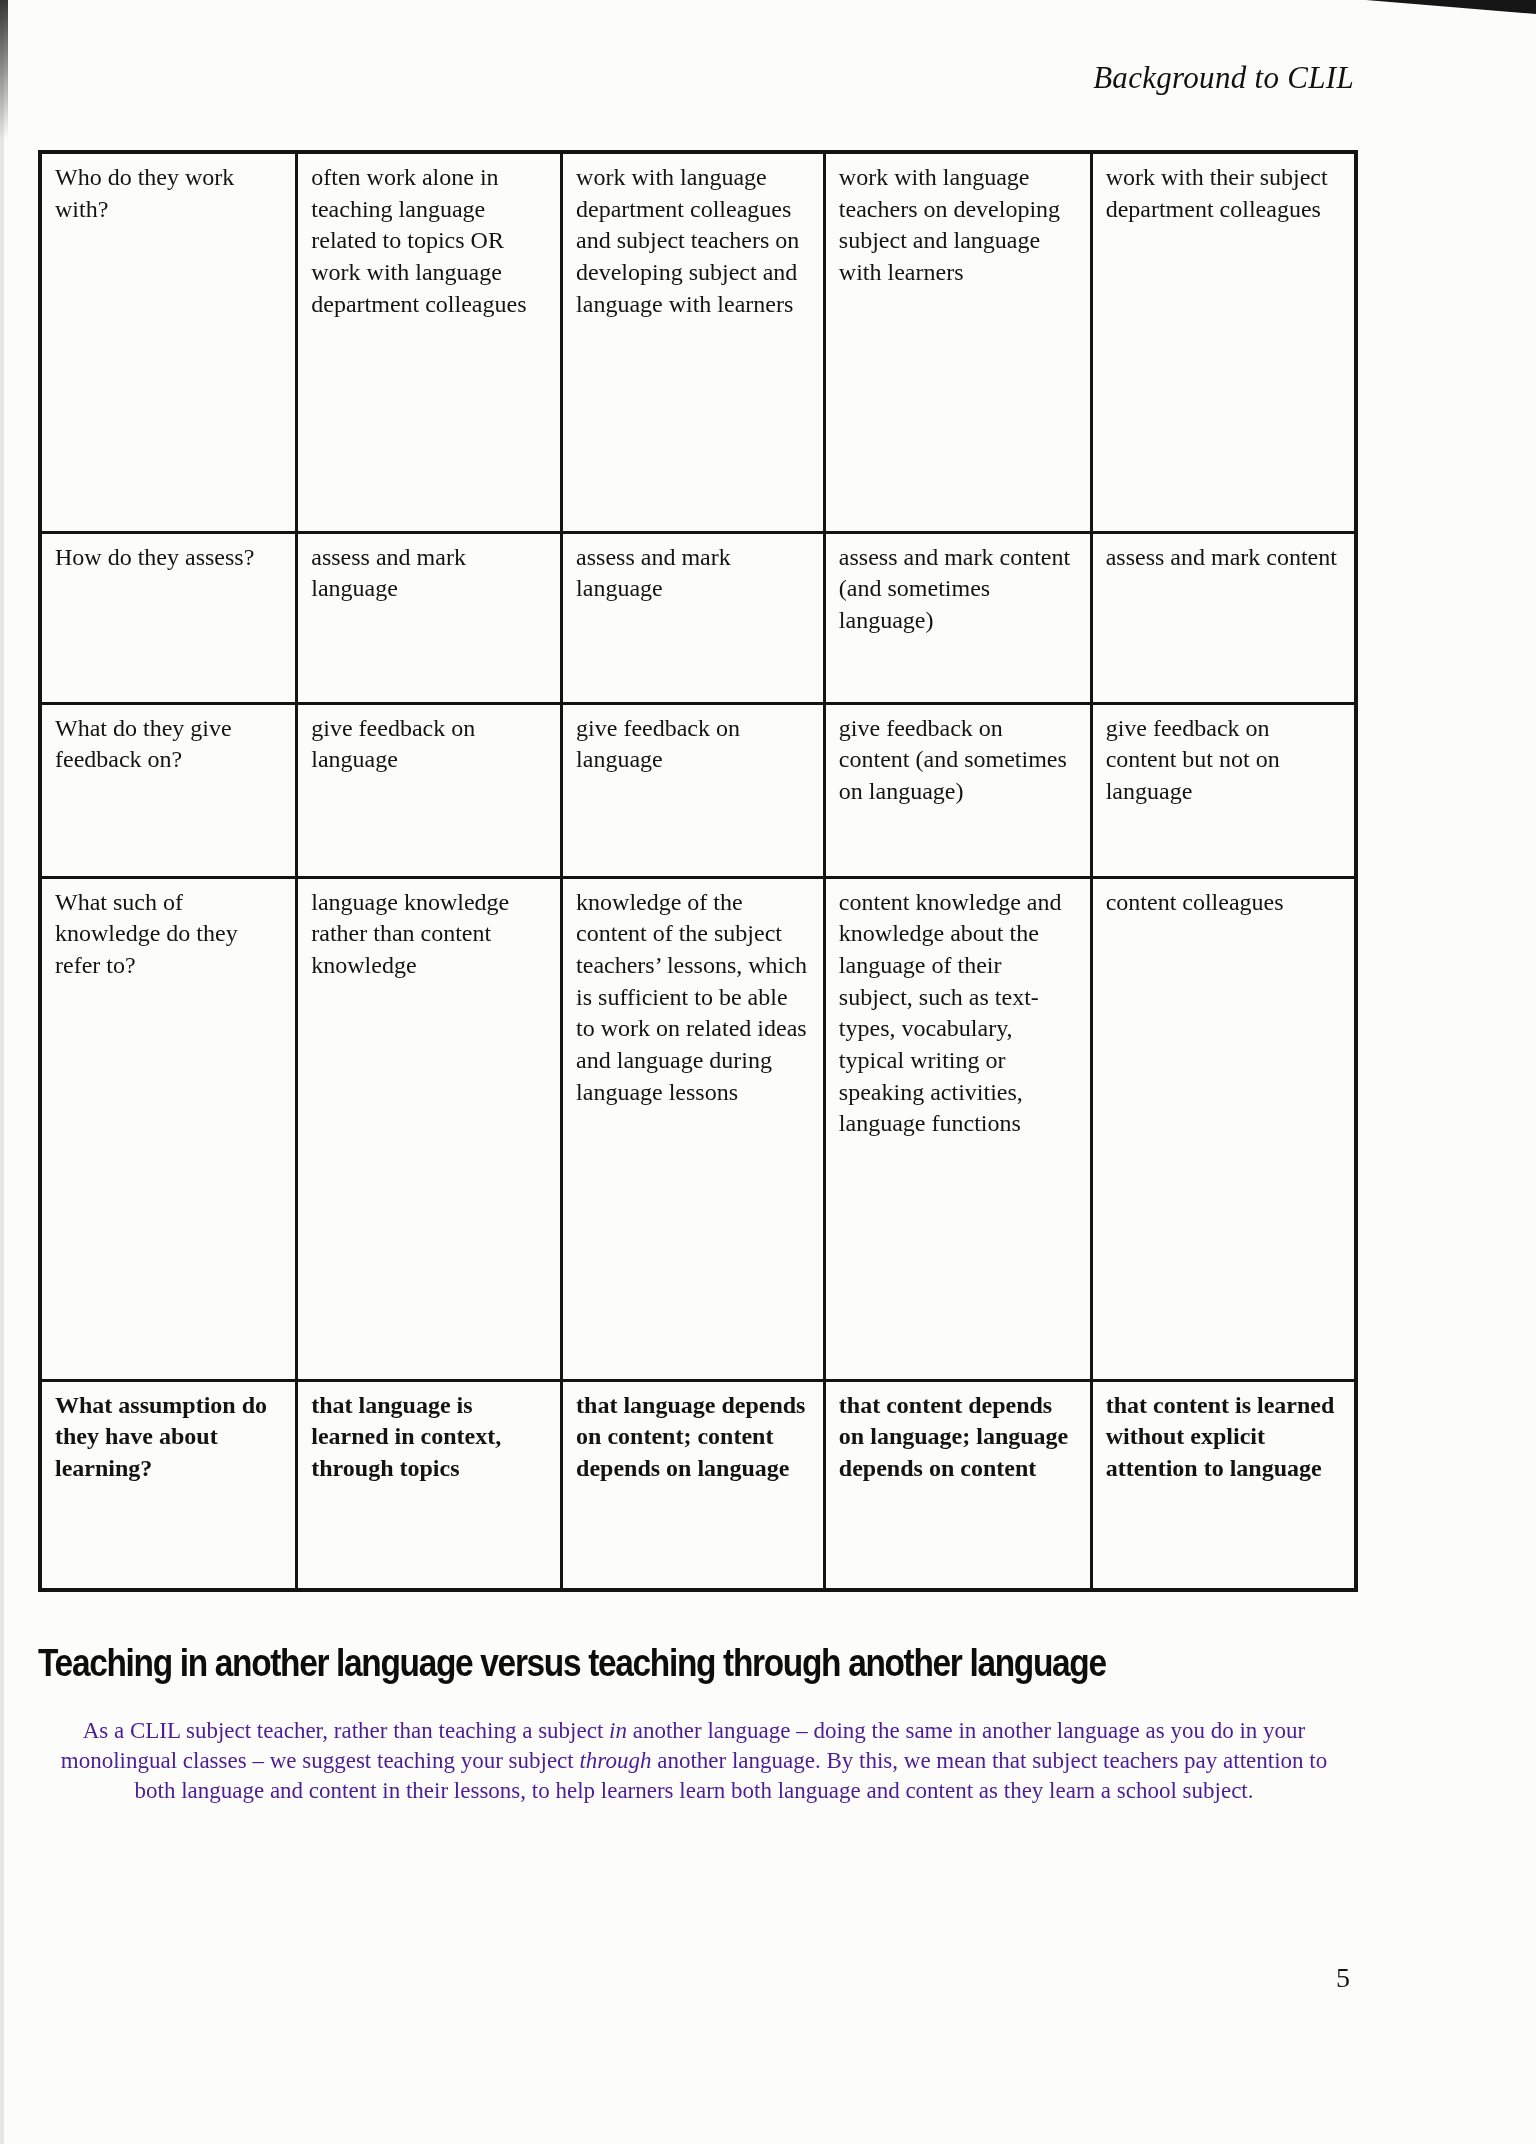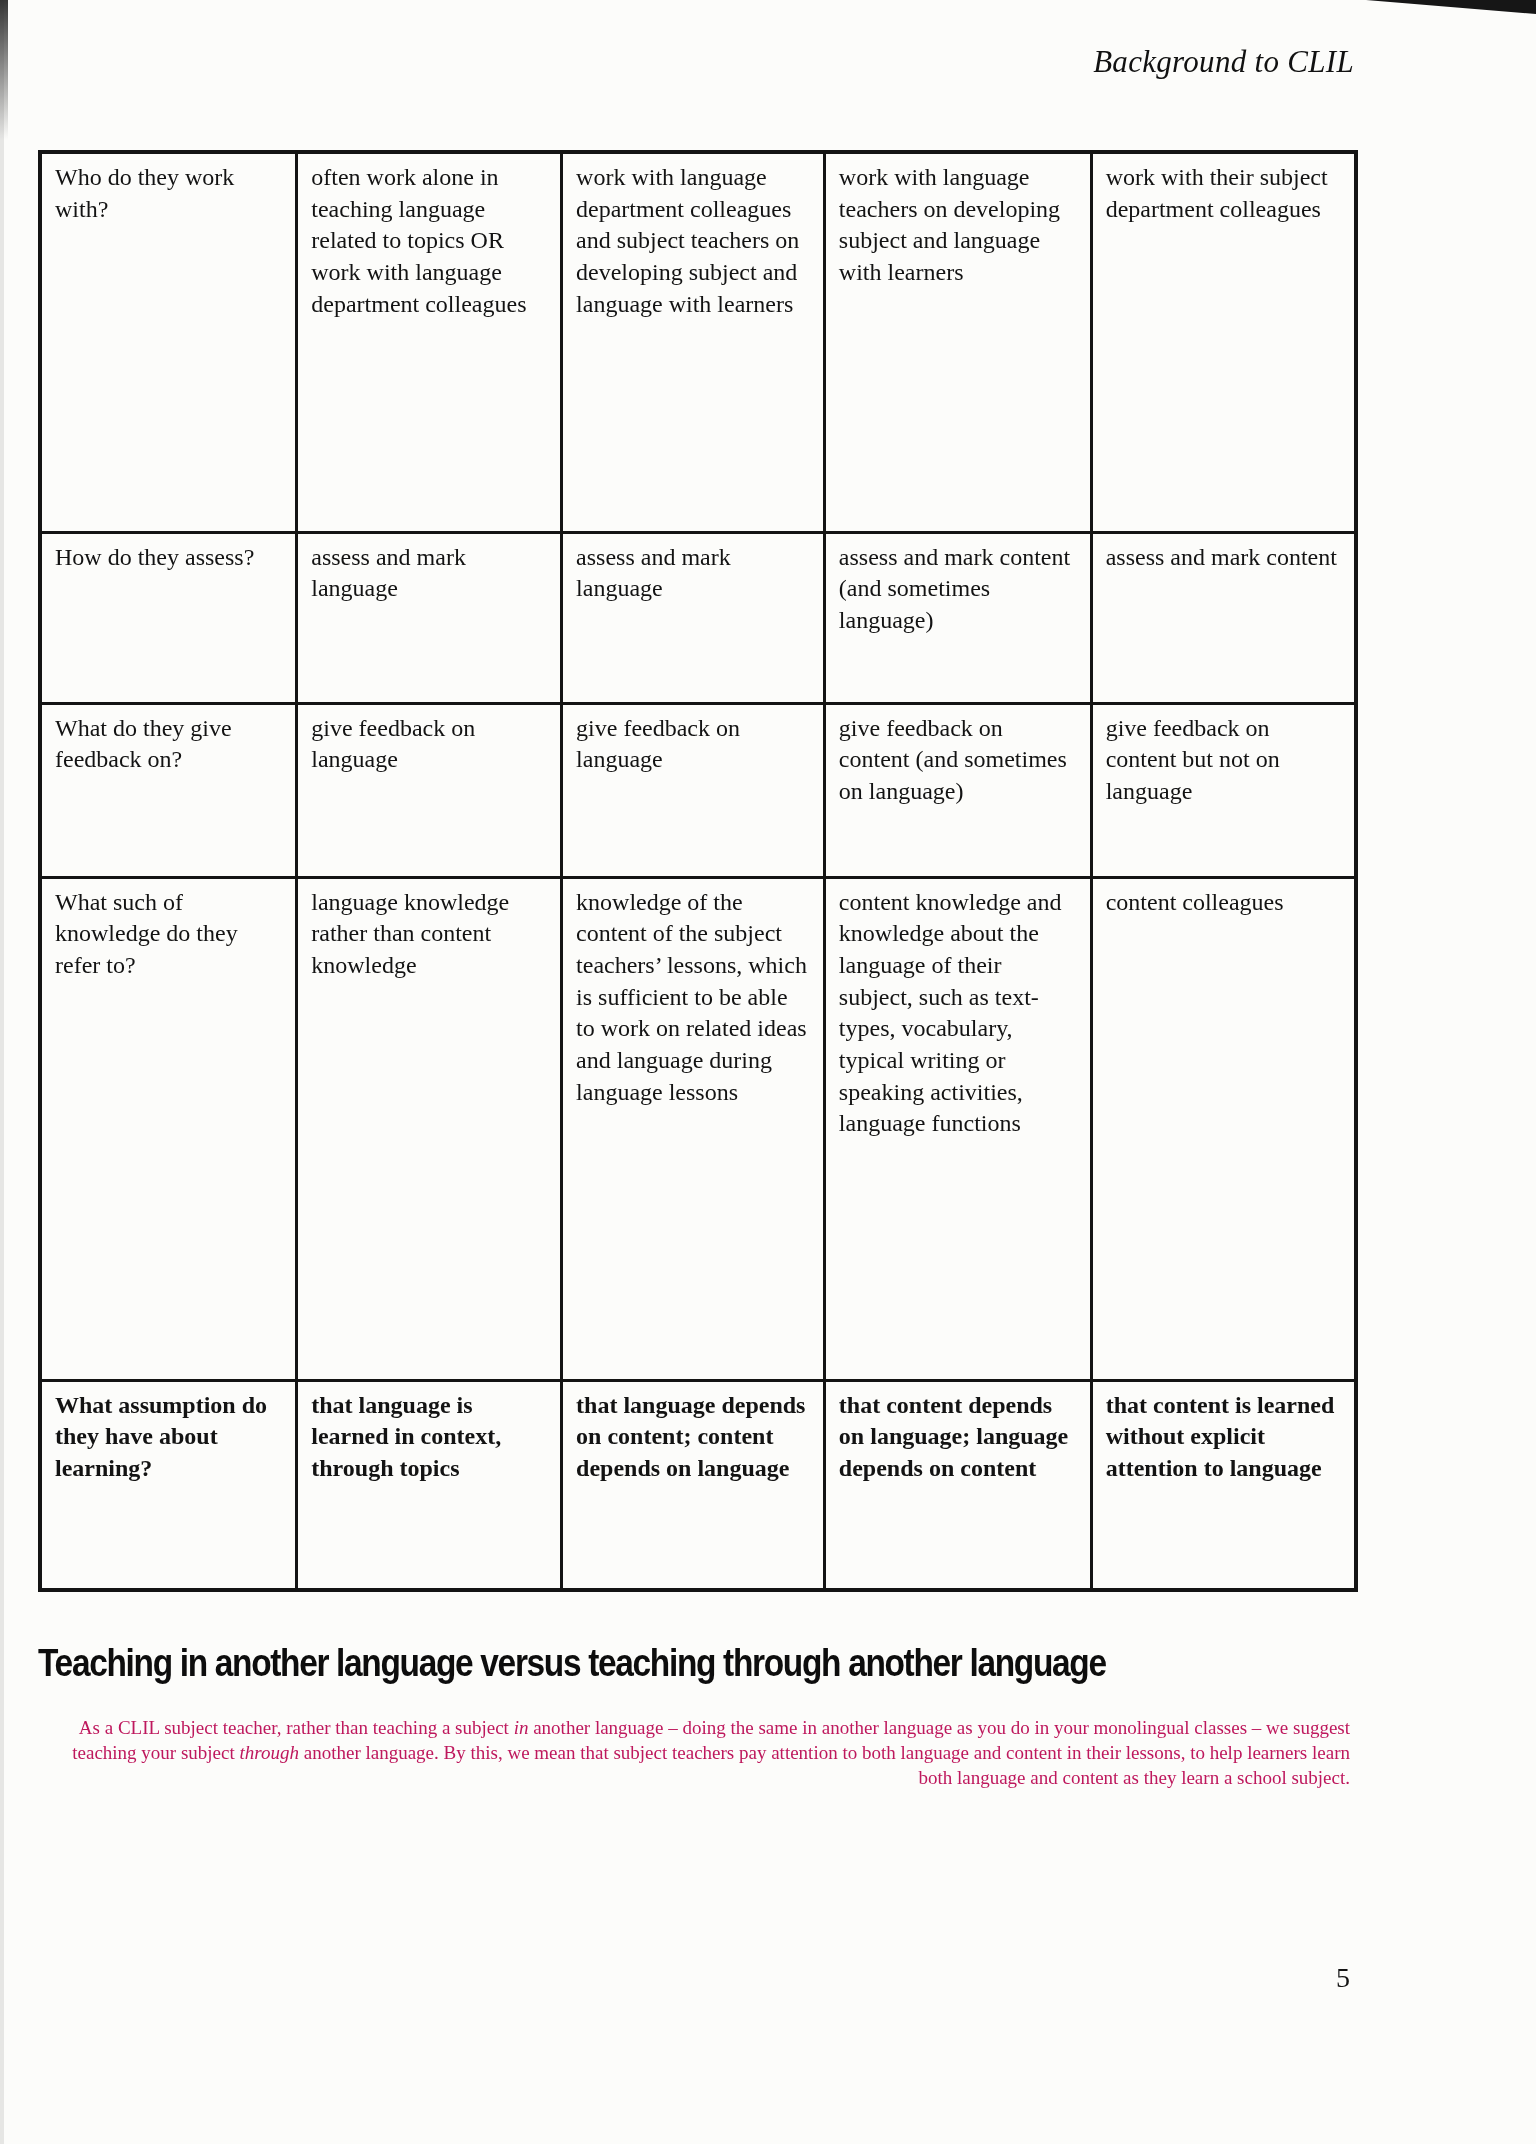--- a/index.html
+++ b/index.html
@@ -40,21 +40,21 @@
     position: absolute;
     left: 0;
     top: 0;
     width: 4px;
     height: 100%;
     background: rgba(40,40,40,0.10);
   }
 
   .running-head {
     position: absolute;
-    top: 44px;
+    top: 60px;
     right: 182px;
     font-style: italic;
     font-size: 31px;
     letter-spacing: 0.3px;
     color: #111;
   }
 
   table.clil {
     position: absolute;
     left: 38px;
@@ -95,24 +95,24 @@
     transform: scaleX(0.88);
     transform-origin: left center;
     color: #0d0d0d;
   }
 
   .body-paragraph {
     position: absolute;
     left: 38px;
     top: 1716px;
     width: 1312px;
-    font-size: 19px;
+    font-size: 23px;
     line-height: 1.31;
-    color: #be185d;
-    text-align: right;
+    color: #4c1d95;
+    text-align: center;
   }
   .body-paragraph .it { font-style: italic; }
 
   .page-number {
     position: absolute;
     left: 1336px;
     top: 1962px;
     font-size: 28px;
     color: #131313;
   }

